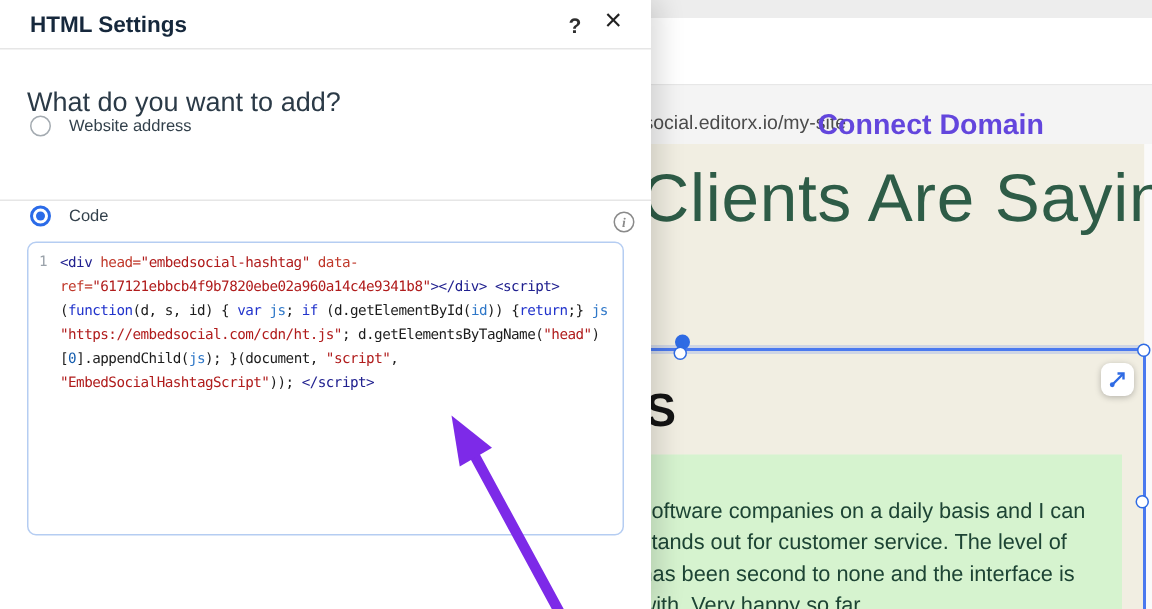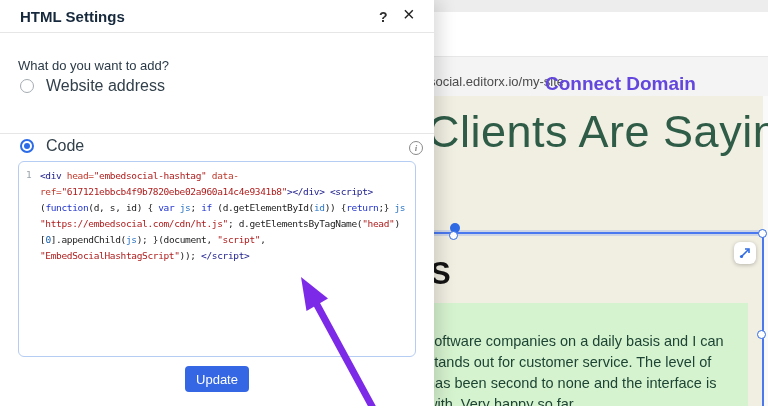--- a/index.html
+++ b/index.html
@@ -63,30 +63,30 @@
     border-radius:6px; box-shadow:0 1px 4px rgba(0,0,0,0.25); z-index:4;
     display:flex; align-items:center; justify-content:center; cursor:pointer; }
 
   
   .dialog { position:absolute; left:0; top:0; width:434px; height:406px; background:#fff;
     box-shadow:6px 0 16px rgba(0,0,0,0.14); z-index:10; }
   .dlg-title { left:20px; top:8px; font-size:15px; font-weight:bold; color:#16283c; }
   .dlg-help { left:379px; top:9px; font-size:14px; font-weight:bold; color:#2e2e2e; cursor:pointer; }
   .dlg-close { left:403px; top:3px; font-size:20px; color:#222; cursor:pointer; }
   .dlg-div1 { left:0; top:32px; width:434px; height:1px; background:#e6e6e6; }
-  .dlg-question { left:18px; top:58px; font-size:13px; color:#2b3a47; }
+  .dlg-question { left:18px; top:58px; font-size:18px; color:#2b3a47; }
   .radio-row { display:flex; align-items:center; gap:12px; cursor:pointer; }
   .radio-row-1 { left:20px; top:77px; }
   .radio-row-2 { left:20px; top:105px;margin-top:32px; }
   .radio { width:14px; height:14px; border-radius:50%; border:1.5px solid #a4abb1;
     background:#fff; position:relative; flex:0 0 auto; }
   .radio.sel { border:2px solid #2b6be8; }
   .radio.sel::after { content:''; position:absolute; left:2px; top:2px; width:6px; height:6px;
     border-radius:50%; background:#2b6be8; }
-  .radio-label { font-size:16px; color:#32404b; }
+  .radio-label { font-size:11px; color:#32404b; }
   .dlg-div2 { left:0; top:133px; width:434px; height:1px; background:#e6e6e6; }
   .code-label { left:18px; top:142px; font-size:12.5px; color:#2b3a47; }
   .info-icon { left:409px; top:141px; width:14px; height:14px; border:1px solid #8a8a8a;
     border-radius:50%; color:#8a8a8a; font-size:9px; font-style:italic; font-weight:bold;
     display:flex; align-items:center; justify-content:center; cursor:pointer;
     font-family:"Liberation Serif", serif; }
   .code-box { left:18px; top:161px; width:398px; height:196px; border:1px solid #b5cdf2;
     border-radius:6px; background:#fff; overflow:hidden; cursor:text; }
   .gutter-num { position:absolute; left:7px; top:7px; font-size:9.5px; color:#9aa2aa;
     font-family:"DejaVu Sans Mono", monospace; }
@@ -192,19 +192,18 @@
     <div class="code-content">
         <div class="code-line"><span class="tk-tag">&lt;div </span><span class="tk-attr">head=</span><span class="tk-str">"embedsocial-hashtag"</span><span class="tk-plain"> </span><span class="tk-attr">data-</span></div>
         <div class="code-line"><span class="tk-attr">ref=</span><span class="tk-str">"617121ebbcb4f9b7820ebe02a960a14c4e9341b8"</span><span class="tk-tag">&gt;&lt;/div&gt;</span><span class="tk-plain"> </span><span class="tk-tag">&lt;script&gt;</span></div>
         <div class="code-line"><span class="tk-plain">(</span><span class="tk-kw">function</span><span class="tk-plain">(d, s, id) { </span><span class="tk-kw">var</span><span class="tk-plain"> </span><span class="tk-var2">js</span><span class="tk-plain">; </span><span class="tk-kw">if</span><span class="tk-plain"> (d.getElementById(</span><span class="tk-var2">id</span><span class="tk-plain">)) {</span><span class="tk-kw">return</span><span class="tk-plain">;} </span><span class="tk-var2">js</span></div>
         <div class="code-line"><span class="tk-str">"https://embedsocial.com/cdn/ht.js"</span><span class="tk-plain">; d.getElementsByTagName(</span><span class="tk-str">"head"</span><span class="tk-plain">)</span></div>
         <div class="code-line"><span class="tk-plain">[</span><span class="tk-num">0</span><span class="tk-plain">].appendChild(</span><span class="tk-var2">js</span><span class="tk-plain">); }(document, </span><span class="tk-str">"script"</span><span class="tk-plain">,</span></div>
         <div class="code-line"><span class="tk-str">"EmbedSocialHashtagScript"</span><span class="tk-plain">)); </span><span class="tk-tag">&lt;/script&gt;</span></div>
       </div>
   </div>
 
-  <button class="abs update-btn">Update</button>
 </div>
 
 <svg class="arrow-svg">
   <line x1="316" y1="303" x2="374" y2="410" stroke="#7d2ae8" stroke-width="7" stroke-linecap="round"></line>
   <polygon points="301,277 328,298.5 306.5,311" fill="#7d2ae8"></polygon>
 </svg>
 
 </body></html>

